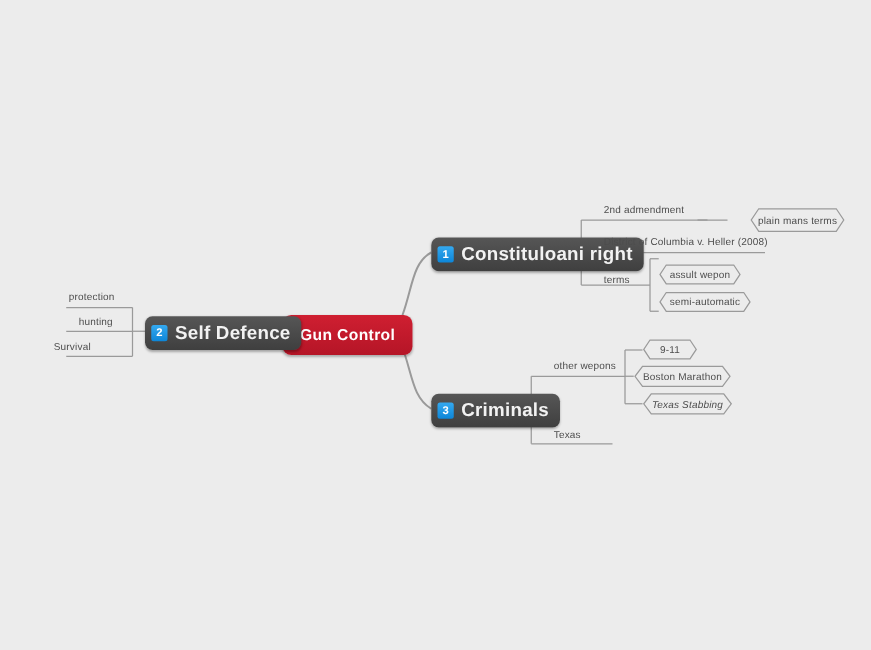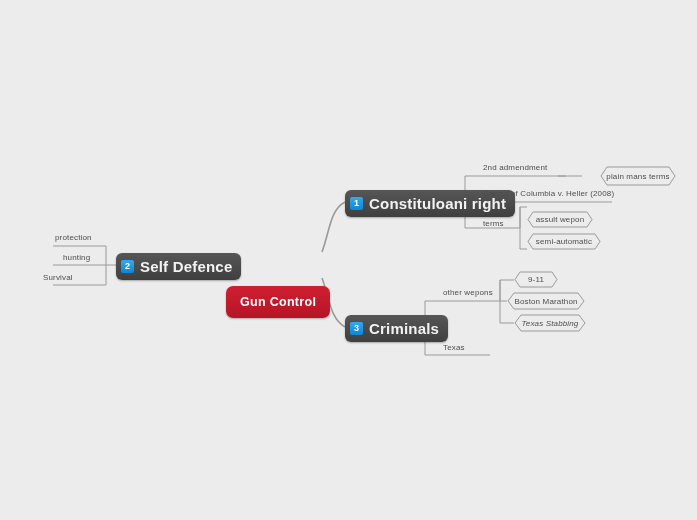--- a/index.html
+++ b/index.html
@@ -128,21 +128,21 @@
       <path d="M425,301 L500,301"></path>
       <path d="M425,355 L490,355"></path>
 
       <path d="M500,301 L500,280 L500,323"></path>
       <path d="M500,280 L514,280"></path>
       <path d="M500,301 L507,301"></path>
       <path d="M500,323 L514,323"></path>
     </g>
   </svg>
 
-  <div class="central" style="left:226px;top:252px;margin-top:34px;">Gun Control</div>
+  <div class="central" style="left:226px;top:252px;">Gun Control</div>
 
   <div class="branch" style="left:345px;top:190px;">
     <span class="badge">1</span>
     <span class="branch-label">Constituloani right</span>
   </div>
 
   <div class="leaf" style="left:483px;top:163px;">2nd admendment</div>
   <div class="leaf" style="left:483px;top:189px;">District of Columbia v. Heller (2008)</div>
   <div class="leaf" style="left:483px;top:219px;">terms</div>
 

